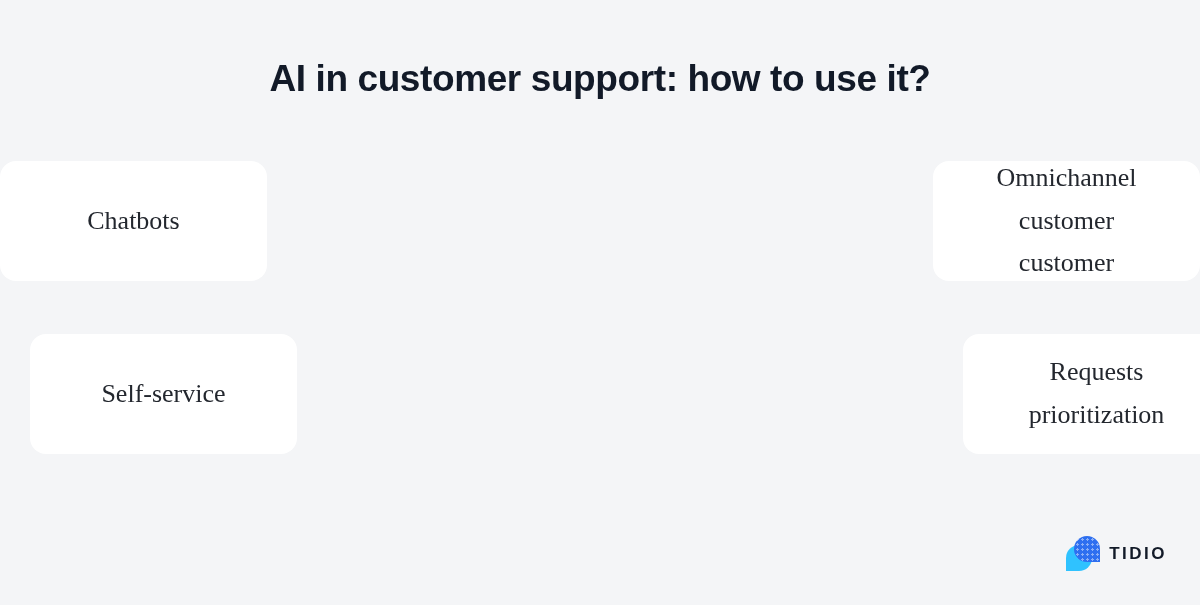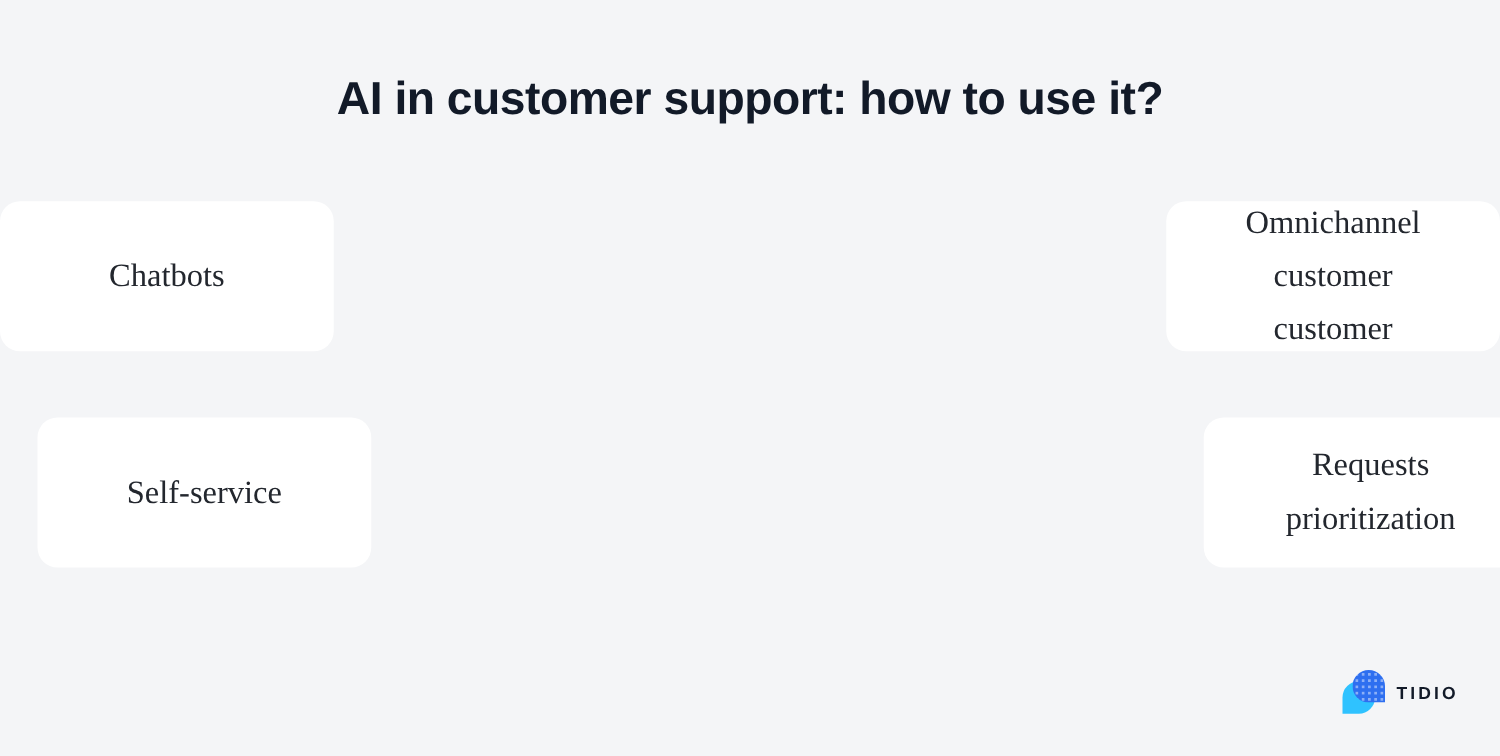--- a/index.html
+++ b/index.html
@@ -85,21 +85,21 @@
     height: 26px;
     background-color: var(--logo-blue);
     background-image: radial-gradient(circle, rgba(255,255,255,0.45) 1px, transparent 1.4px);
     background-size: 5px 5px;
     background-position: 1px 1px;
     border-radius: 50% 50% 0 50%;
   }
   .brand {
     font-family: "Liberation Sans", sans-serif;
     font-weight: 700;
-    font-size: 14px;
+    font-size: 17px;
     letter-spacing: 2.5px;
     color: var(--logo-text);
   }
 </style>
 </head>
 <body>
 
 <div>
 
   <h1 class="title">AI in customer support: how to use it?</h1>

